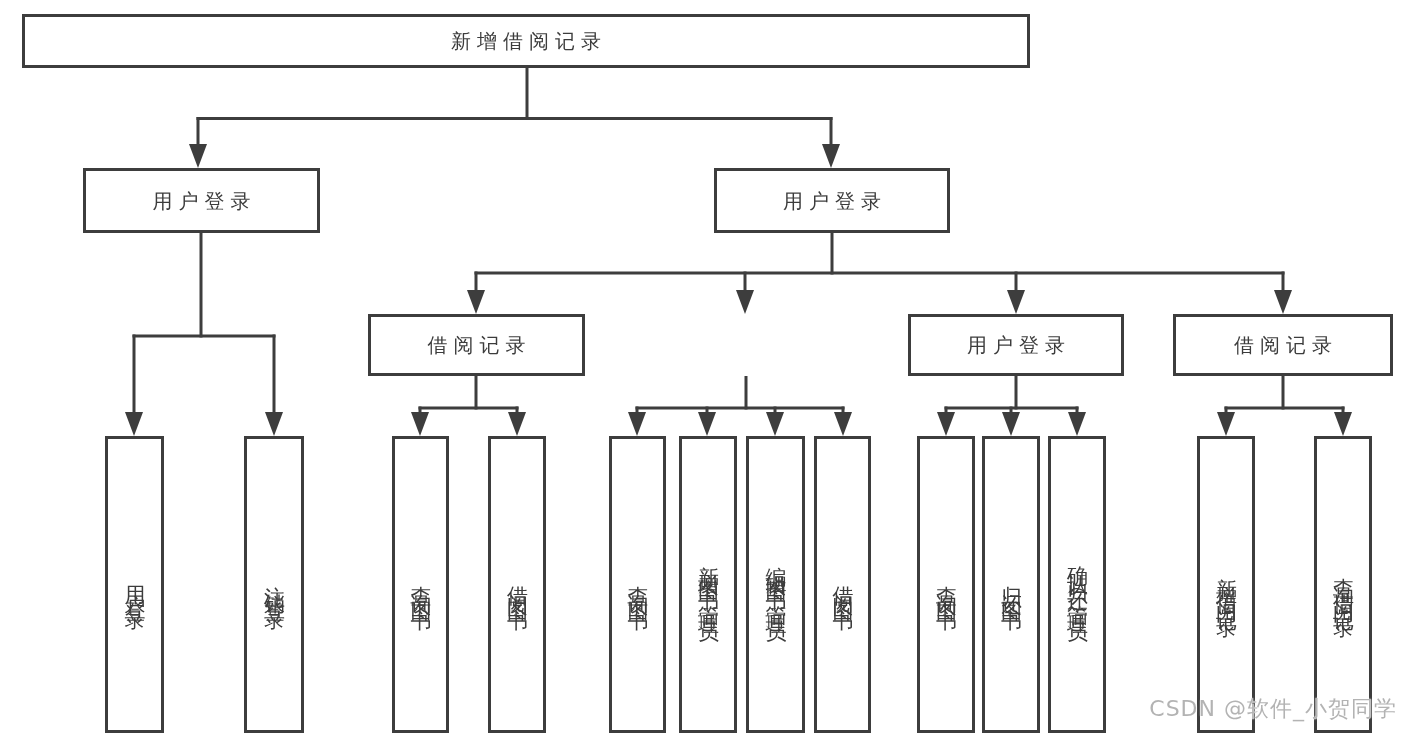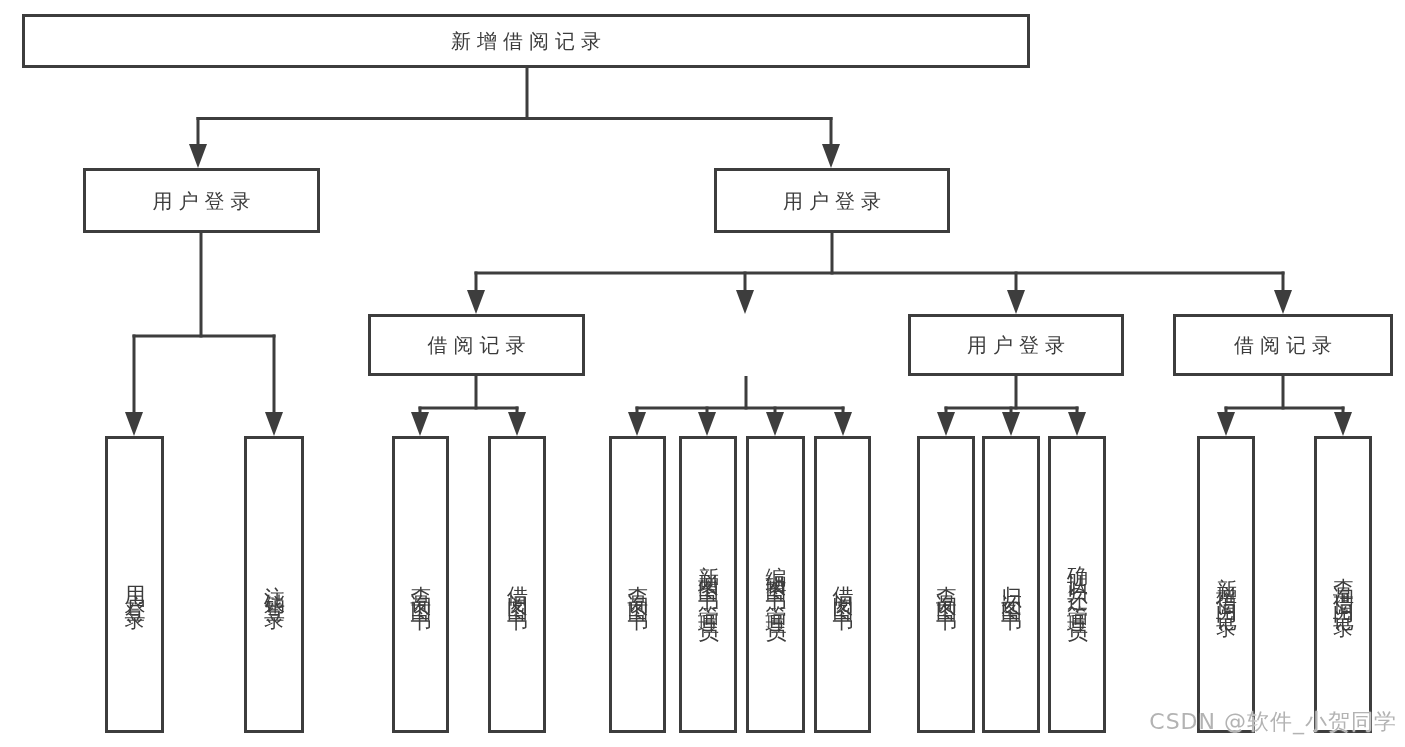--- a/index.html
+++ b/index.html
@@ -9,21 +9,21 @@
   .wires{position:absolute;left:0;top:0;pointer-events:none;}
   .hbox,.vbox{
     position:absolute;box-sizing:border-box;background:#ffffff;
     border:3px solid #3d3d3d;display:flex;align-items:center;justify-content:center;
   }
   .lbl{font-size:20px;color:#3c3c3c;letter-spacing:6px;white-space:nowrap;line-height:1.2;
        text-indent:6px;}
   .vlbl{writing-mode:vertical-rl;text-orientation:mixed;font-size:21px;color:#3c3c3c;
         letter-spacing:8px;line-height:1;white-space:nowrap;}
   .watermark{
-    position:absolute;right:8px;bottom:10px;font-size:22px;color:#b3b3b3;
+    position:absolute;right:8px;bottom:23px;font-size:22px;color:#b3b3b3;
     text-shadow:0 0 2px #ffffff,0 0 1px #ffffff;letter-spacing:1px;z-index:10;white-space:nowrap;
   }
 </style>
 </head>
 <body>
 
 <div class="canvas">
 
   <svg class="wires" width="1405" height="747" viewBox="0 0 1405 747">
     <g stroke="#3d3d3d" stroke-width="3" fill="none">

